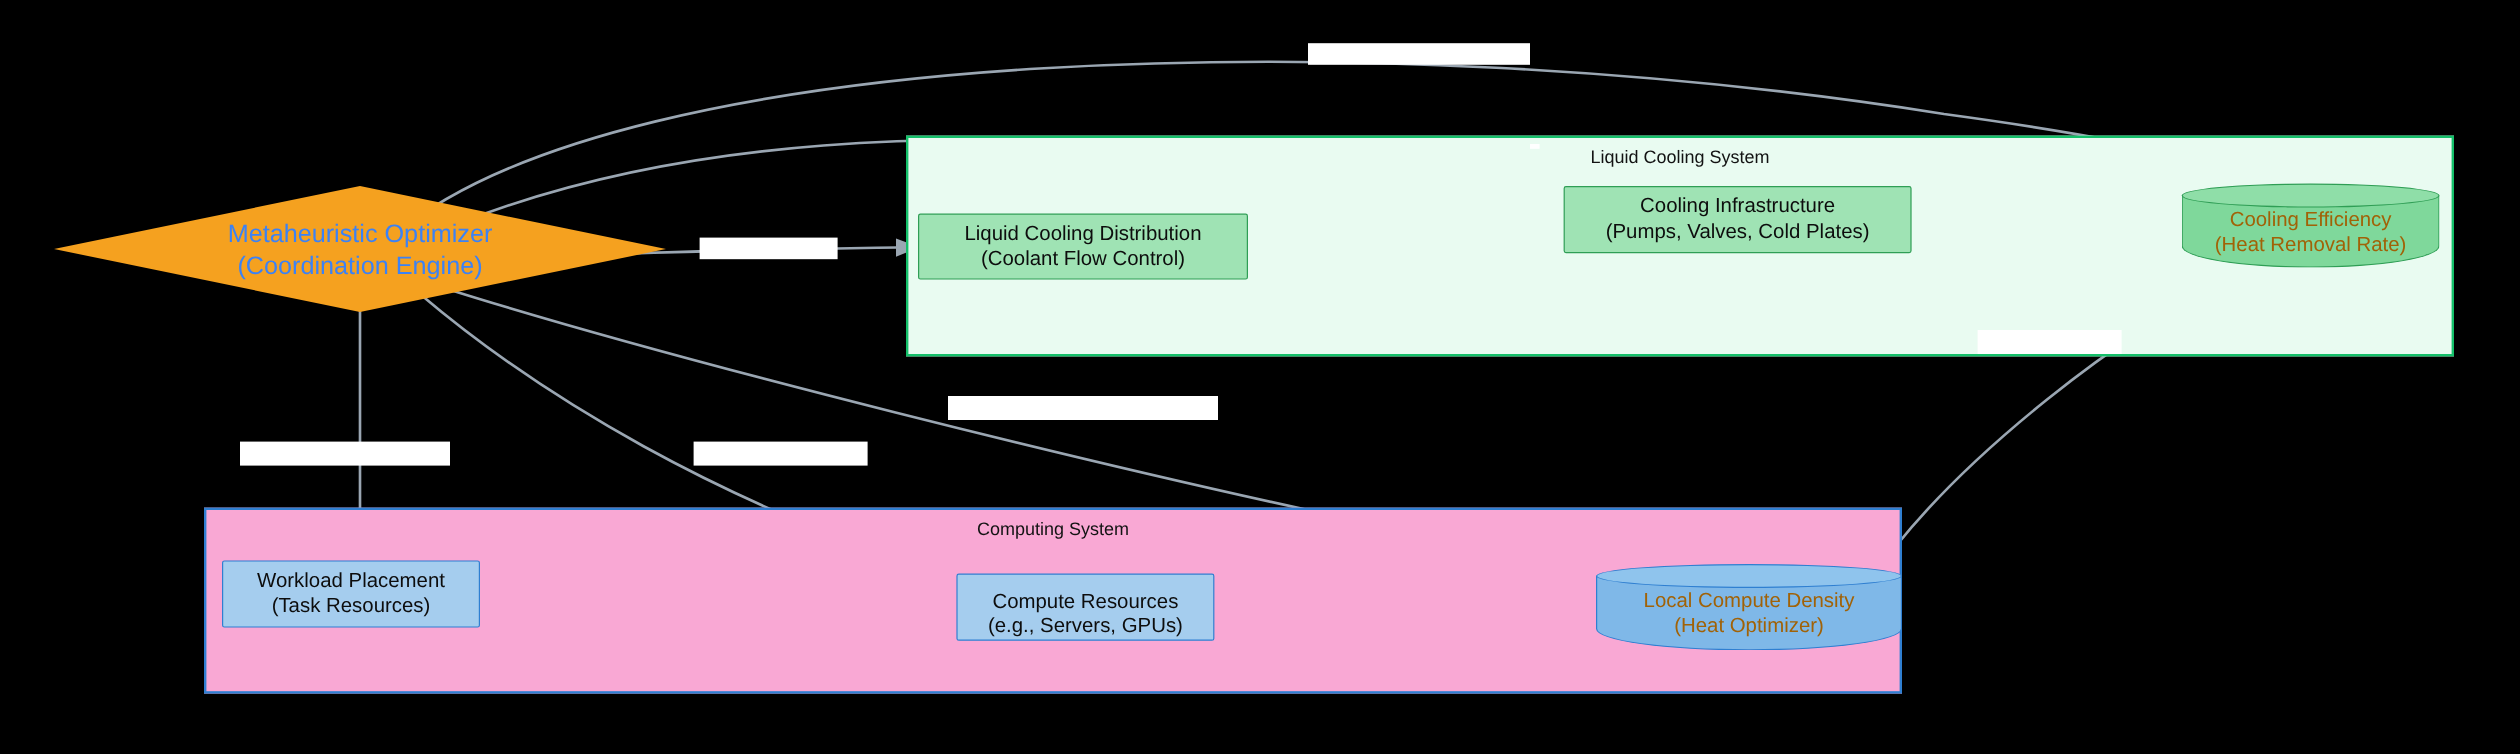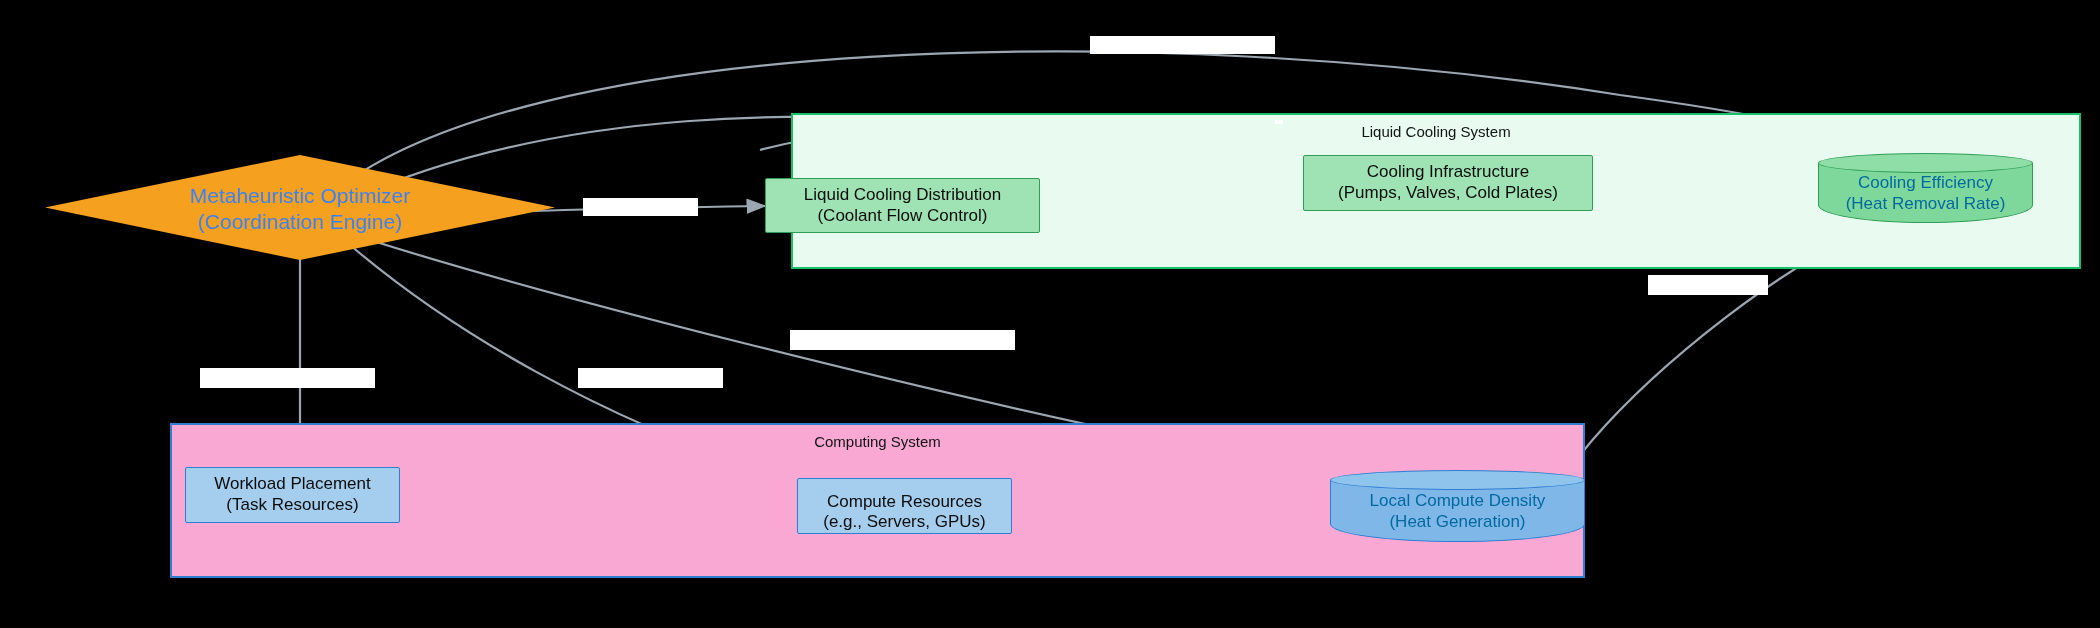--- a/index.html
+++ b/index.html
@@ -94,21 +94,21 @@
     border-style: solid;
     border-radius: 50%;
   }
   .cyl-label {
     position: absolute;
     left: 0;
     width: 100%;
     text-align: center;
     font-size: 17px;
     line-height: 1.22;
-    color: #0369a1;
+    color: #a16207;
     white-space: pre-line;
   }
   .cyl-green .cyl-body { background: #7fd89b; border-color: #2f9e55; }
   .cyl-green .cyl-top  { background: #8fdea8; border-color: #2f9e55; }
   .cyl-blue  .cyl-body { background: #7fb8e8; border-color: #2f7fd1; }
   .cyl-blue  .cyl-top  { background: #8fc4ed; border-color: #2f7fd1; }
 
   .diamond-wrap {
     position: absolute;
   }
@@ -173,21 +173,21 @@
       <path d="M1012,508 C1120,508 1250,506 1330,504"></path>
 
       <path d="M1580,455 C1640,380 1760,280 1865,230"></path>
     </g>
 
     <g fill="none" stroke="#9aa6b2" stroke-width="2.2">
       <path d="M760,150 C880,118 1080,116 1240,140 C1360,158 1450,180 1500,196"></path>
     </g>
   </svg>
 
-  <div class="subgraph sg-cooling" style="left:755px; top:113px; width:1290px; height:156px;margin-left:36px;">
+  <div class="subgraph sg-cooling" style="left:755px; top:113px; width:1290px; height:184px;">
     <div class="subgraph-title">Liquid Cooling System</div>
   </div>
 
   <div class="subgraph sg-compute" style="left:170px; top:423px; width:1415px; height:155px;">
     <div class="subgraph-title">Computing System</div>
   </div>
 
   <div class="diamond-wrap" style="left:45px; top:155px; width:510px; height:105px;">
     <svg class="diamond-shape" viewBox="0 0 510 105" preserveAspectRatio="none">
       <polygon points="255,0 510,52.5 255,105 0,52.5" fill="#f5a11f"></polygon>
@@ -220,21 +220,21 @@
 
   <div class="node node-rect n-blue" style="left:797px; top:478px; width:215px; height:56px;align-items:flex-end;">
     <span>Compute Resources
 (e.g., Servers, GPUs)</span>
   </div>
 
   <div class="cylinder cyl-blue" style="left:1330px; top:470px; width:255px; height:72px;">
     <div class="cyl-body" style="top:10px; width:255px; height:62px;"></div>
     <div class="cyl-top" style="width:255px; height:20px;"></div>
     <div class="cyl-label" style="top:21px;">Local Compute Density
-(Heat Generation)</div>
+(Heat Optimizer)</div>
   </div>
 
   <div class="edge-label" style="left:1090px; top:36px; width:185px; height:18px;"></div>
 
   <div class="edge-label" style="left:583px; top:198px; width:115px; height:18px;"></div>
 
   <div class="edge-label" style="left:1648px; top:275px; width:120px; height:20px;"></div>
 
   <div class="edge-label" style="left:790px; top:330px; width:225px; height:20px;"></div>
 

